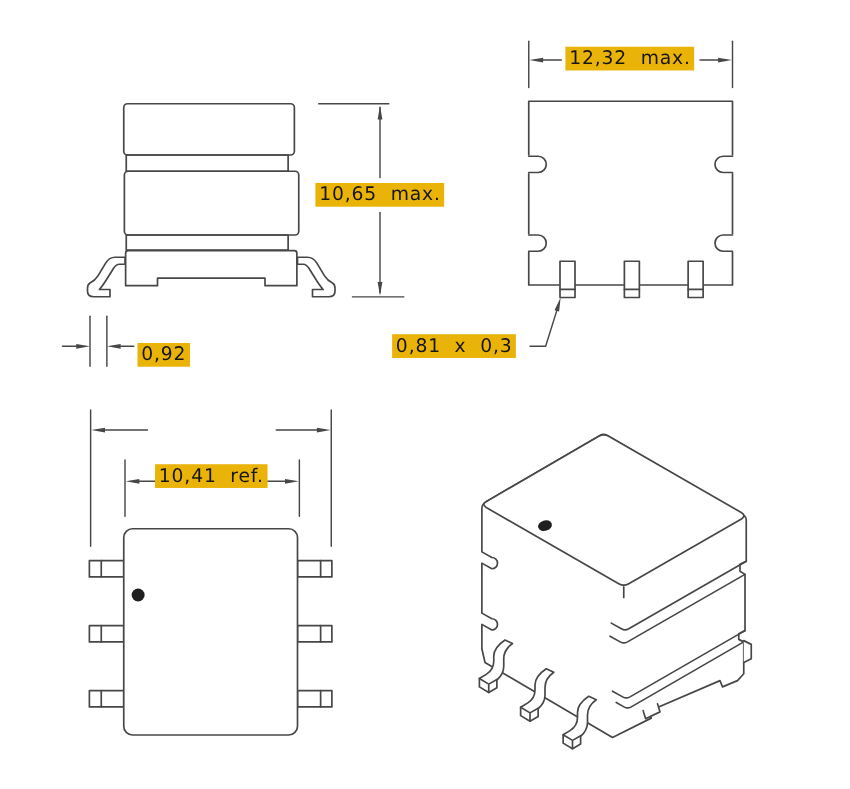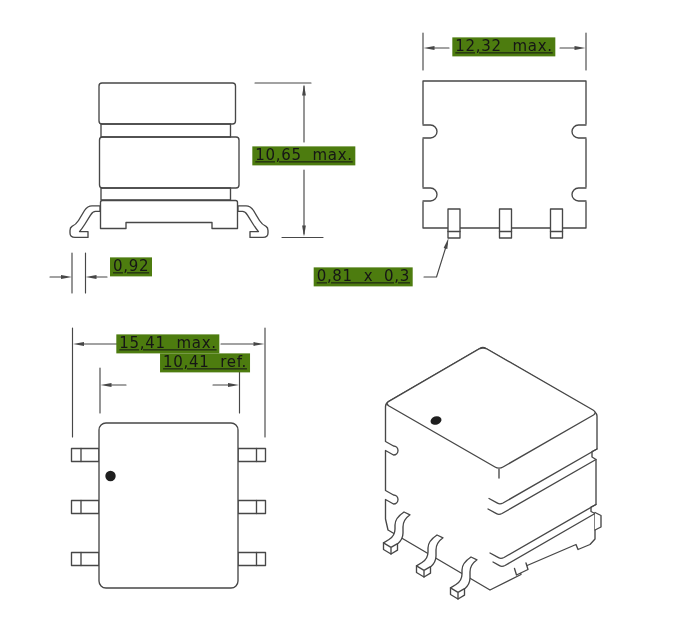--- a/index.html
+++ b/index.html
@@ -1,21 +1,21 @@
 <!DOCTYPE html>
 <html><head>
 <meta charset="utf-8">
 <style>
   html,body{margin:0;padding:0;background:#fff;}
   #canvas{position:relative;width:680px;height:631px;background:#fff;overflow:hidden;
           font-family:"DejaVu Sans",sans-serif;}
   #linework{position:absolute;left:0;top:0;}
   .lbl{position:absolute;font:15px/1.15 "DejaVu Sans",sans-serif;color:#161616;
-       letter-spacing:.045em;background:#4d7c0f;padding:1px 3px;white-space:pre;
-       transform:translate(-50%,-50%);text-decoration:underline;}
+       letter-spacing:.045em;background:#eab308;padding:1px 3px;white-space:pre;
+       transform:translate(-50%,-50%);}
   .lbl-left{transform:translate(0,-50%);}
   .lbl-right{transform:translate(-100%,-50%);}
 </style>
 </head>
 <body>
 
 <div id="canvas">
 
 <svg id="linework" width="680" height="631" viewBox="0 0 680 631">
   <g stroke="#474747" stroke-width="1.35" fill="none" stroke-linejoin="round" stroke-linecap="round">
@@ -188,19 +188,18 @@
                    L383.5,542.8 L383.5,549.5 L391,554 L397.5,550.2 L397.5,544
                    C401,541 403,537.5 403,533 L403,527 C403,521.5 405.5,518 410,514.8 Z"></path>
           <path fill="none" d="M383.5,542.8 L391,547.3 L397.5,543.6 M391,547.3 L391,554"></path>
         </g>
       </g>
     </g>
   </g>
 </svg>
 
 <div class="lbl" style="left:304px;top:156px;">10,65  max.</div>
-<div class="lbl lbl-left" style="left:110px;top:267px;text-align:center;">0,92</div>
+<div class="lbl lbl-left" style="left:110px;top:284px;text-align:center;">0,92</div>
 <div class="lbl" style="left:504px;top:47px;">12,32  max.</div>
 <div class="lbl lbl-right" style="left:413px;top:277px;">0,81  x  0,3</div>
-<div class="lbl" style="left:168px;top:344px;">15,41  max.</div>
-<div class="lbl" style="left:169px;top:363px;margin-left:36px;">10,41  ref.</div>
+<div class="lbl" style="left:169px;top:381px;">10,41  ref.</div>
 
 </div>
 
 </body></html>

